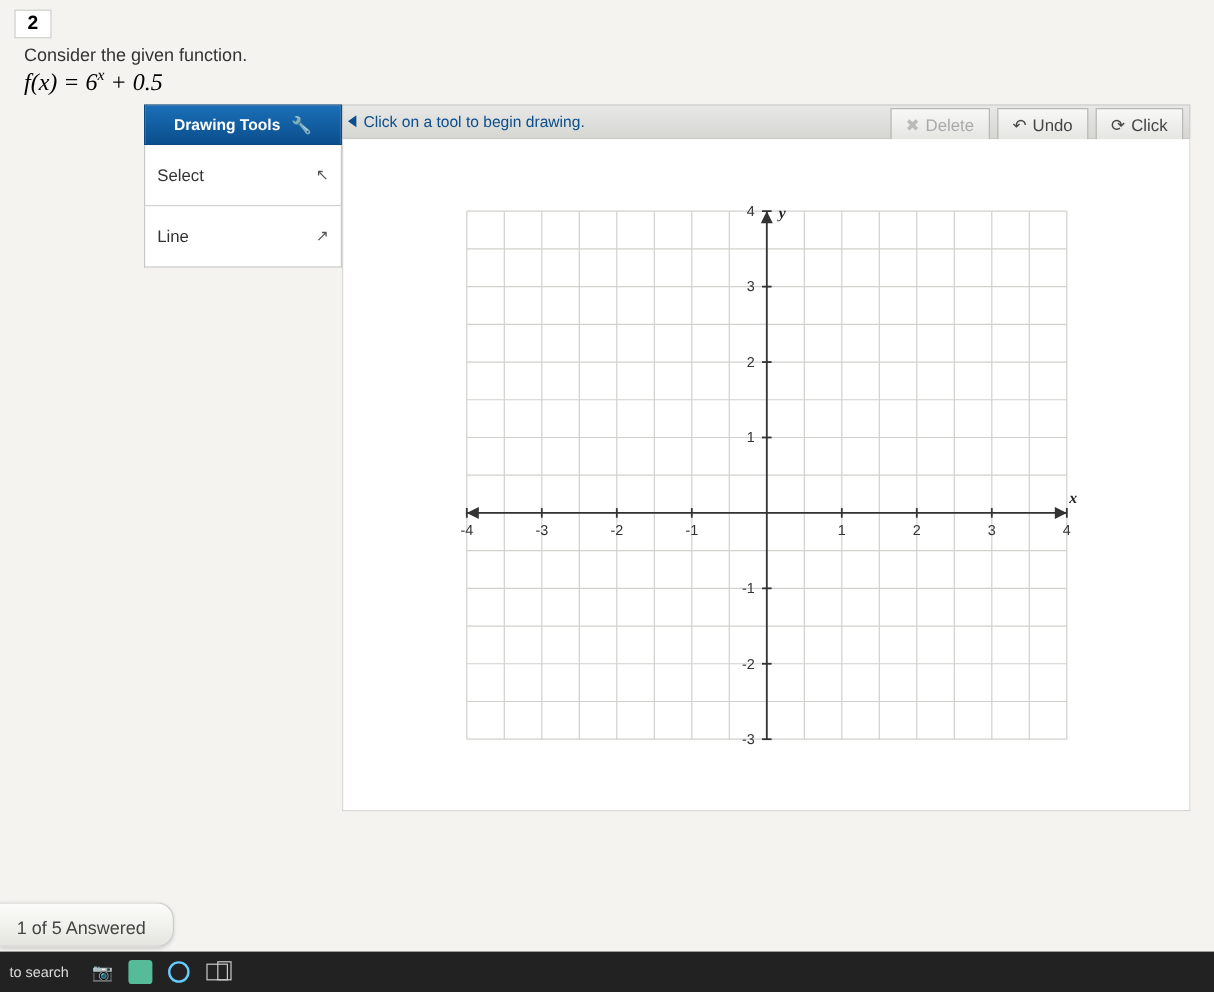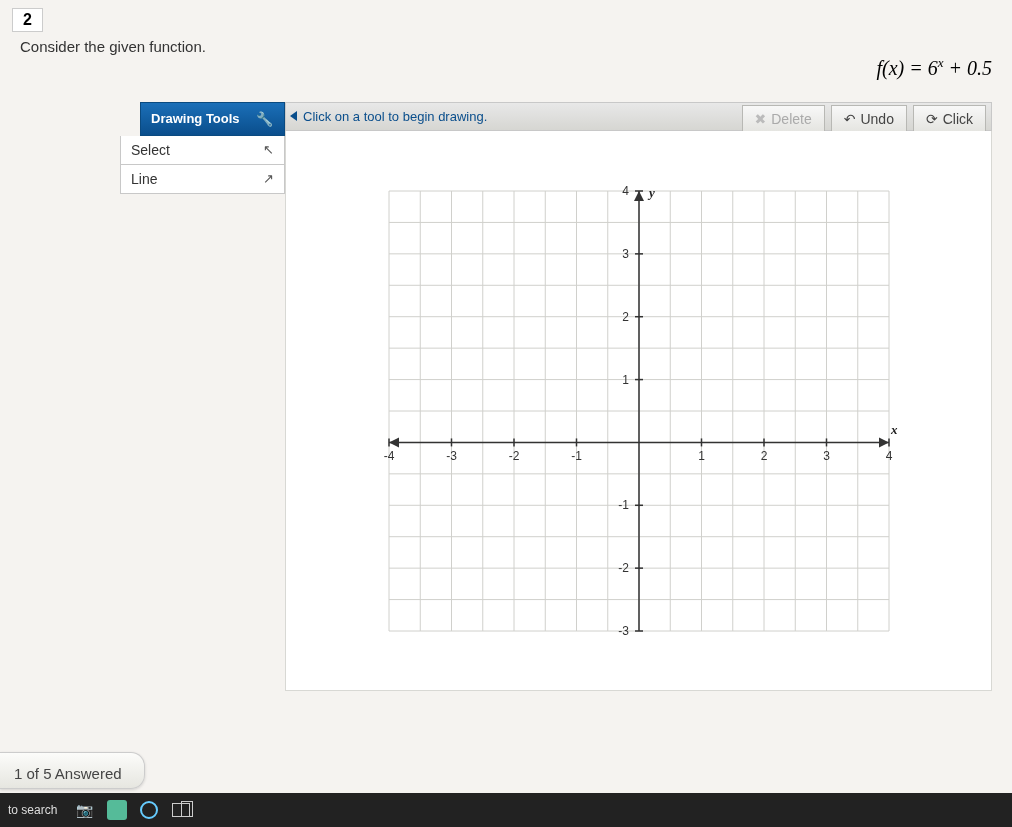--- a/index.html
+++ b/index.html
@@ -28,54 +28,53 @@
   font-size: 17px;
   color: #222;
   margin-bottom: 26px;
 }
 .directions b { font-weight: bold; }
 .consider {
   font-size: 15px;
   color: #333;
 }
 .formula {
-  text-align: right;
+  text-align: left;
   font-family: 'Times New Roman', serif;
   font-size: 20px;
   font-style: italic;
-  margin-bottom: 22px;
+  margin-bottom: 6px;
 }
 .formula .sup { font-size: 13px; vertical-align: super; }
 .plot-instr {
   font-size: 15px;
   color: #333;
   margin-bottom: 12px;
 }
 .workspace {
   margin-left: 100px;
   display: flex;
 }
 .tools-col { width: 165px; flex-shrink: 0; }
 .tool-header {
   background: linear-gradient(#1b6fb8,#0a4e8c);
   color: #fff;
   font-size: 13px;
   font-weight: bold;
-  padding: 8px 10px;
+  padding: 8px 24px;
   display: flex;
   justify-content: space-between;
   align-items: center;
   border: 1px solid #0a4a80;
-  margin-left: 20px;
 }
 .tool-row {
   background: #fff;
   border: 1px solid #c8c8c8;
   border-top: none;
-  padding: 6px 10px;
+  padding: 17px 10px;
   font-size: 14px;
   color: #333;
   display: flex;
   justify-content: space-between;
   align-items: center;
   cursor: pointer;
 }
 .tool-icon { font-size: 13px; color: #555; }
 .canvas-col {
   flex: 1;

